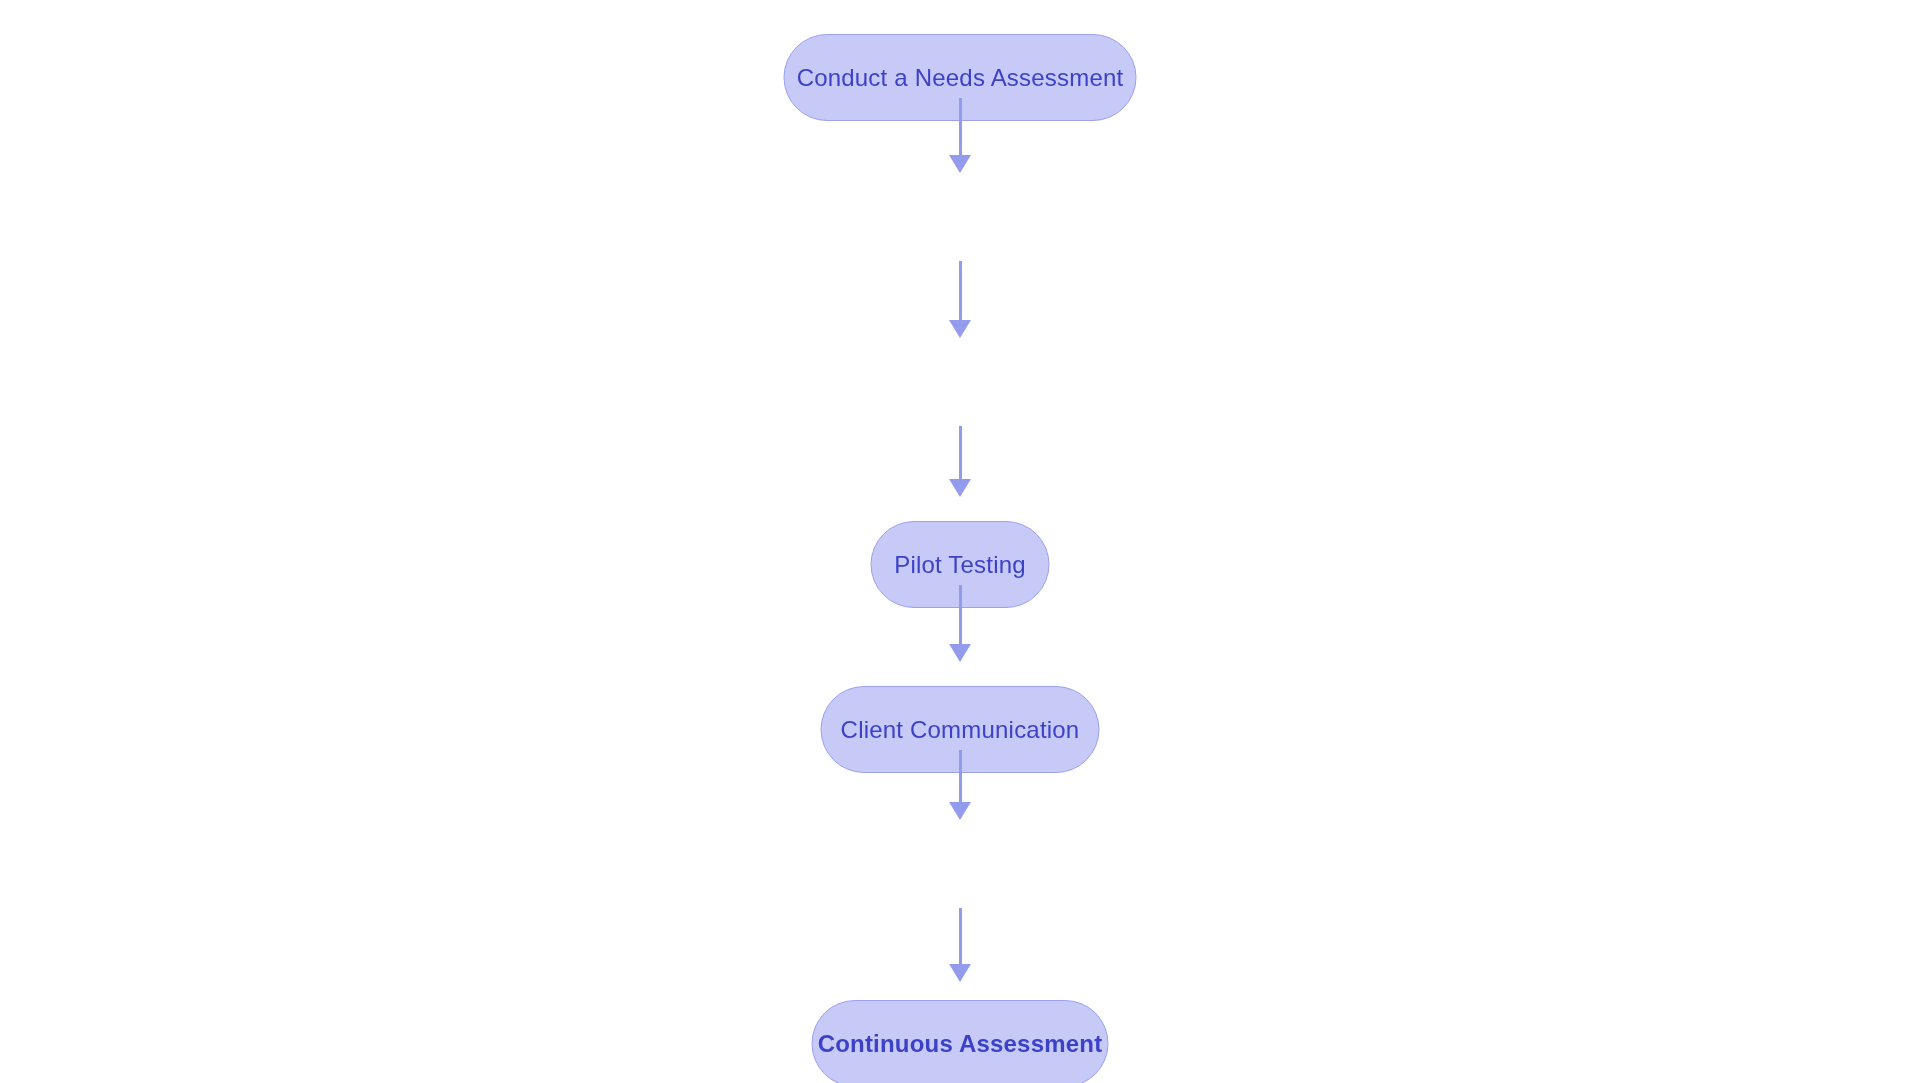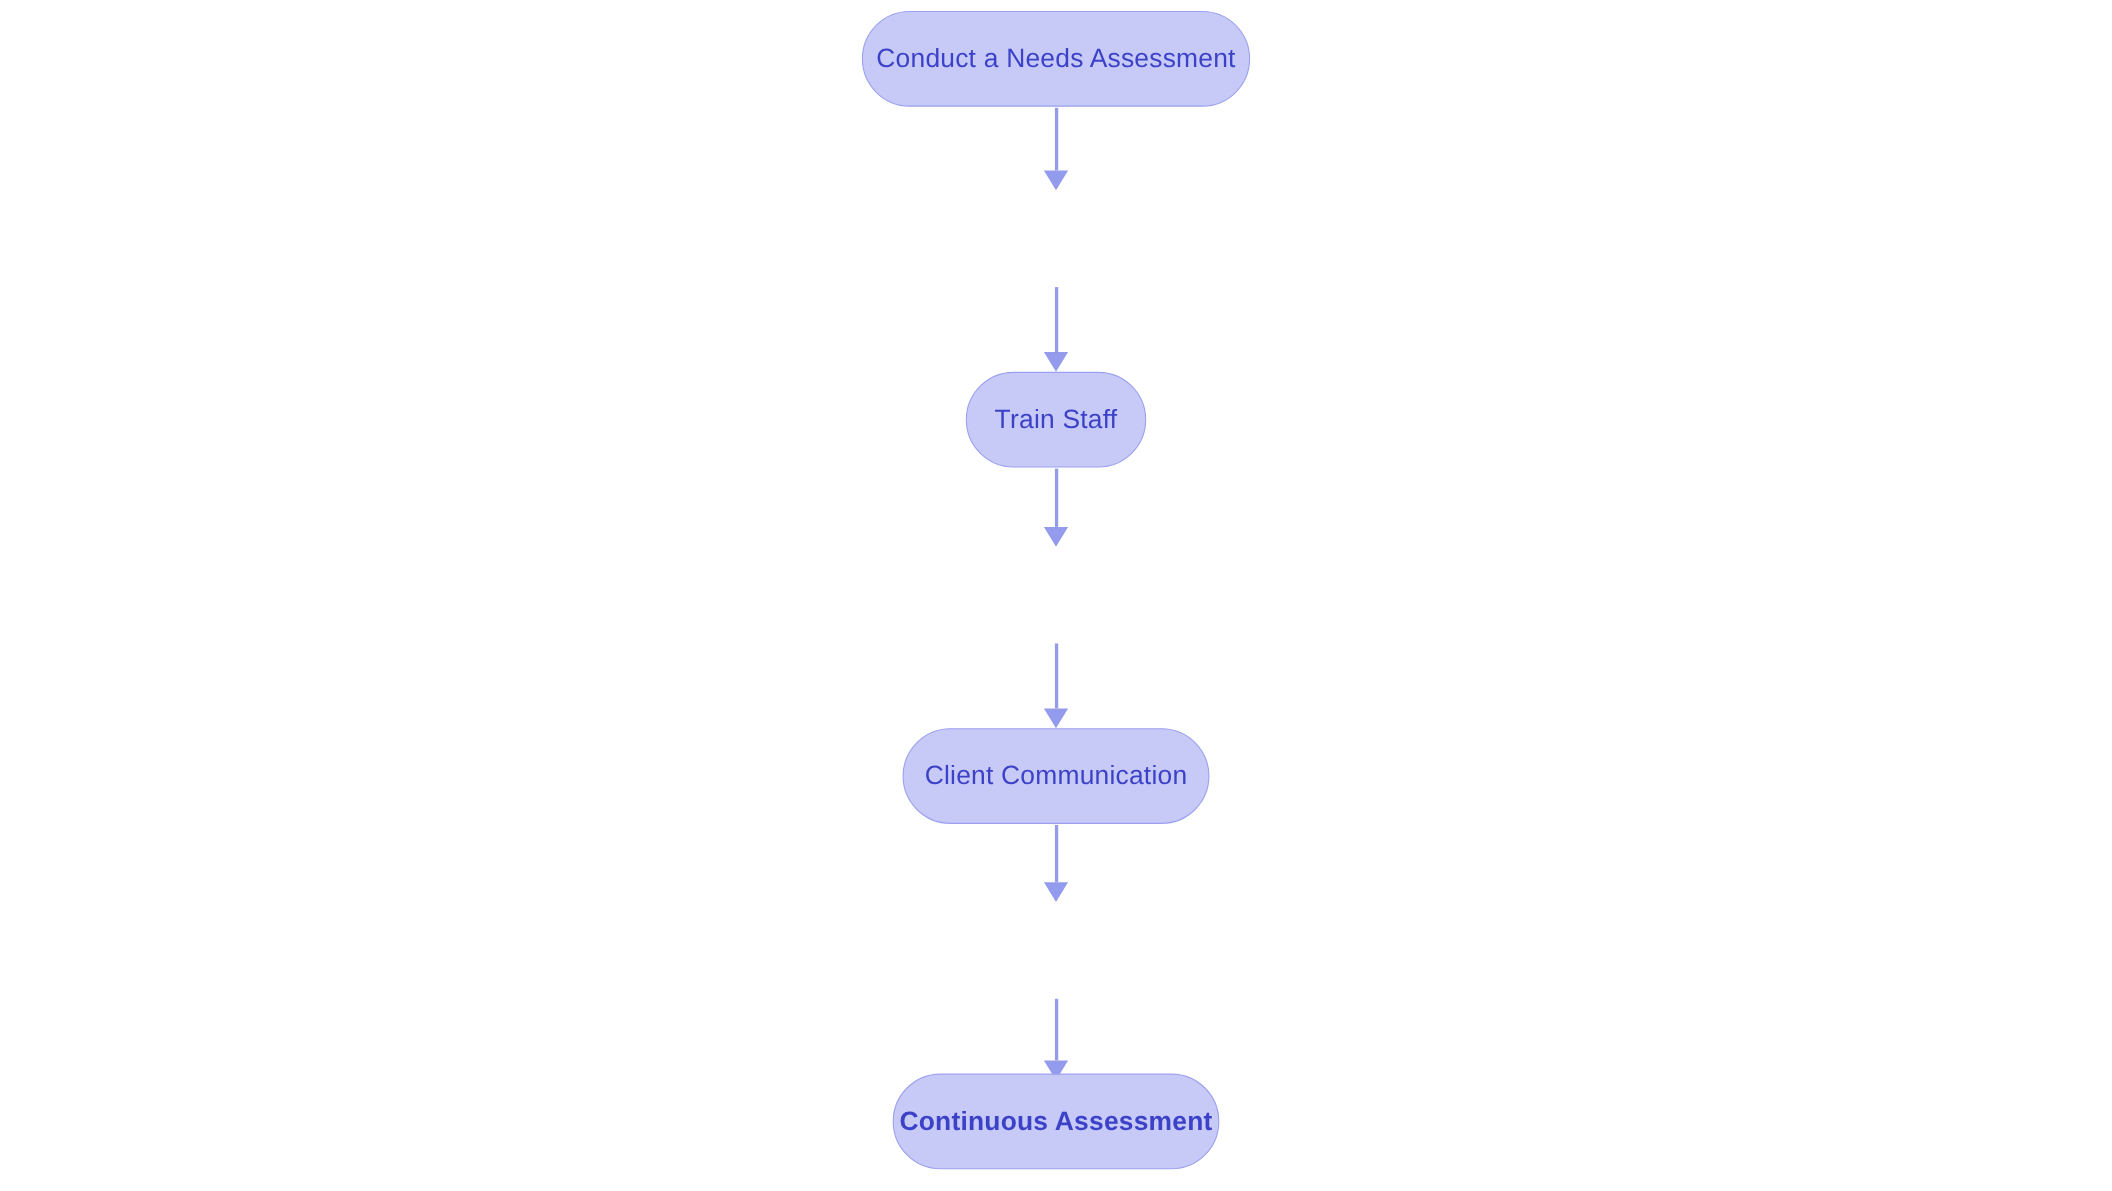--- a/index.html
+++ b/index.html
@@ -30,20 +30,21 @@
     border-radius: 44px;
     background: var(--node-fill);
     border: 1px solid var(--node-border);
     color: var(--node-text);
     font-size: 24px;
     letter-spacing: 0.2px;
     display: flex;
     align-items: center;
     justify-content: center;
     white-space: nowrap;
+    margin-top: 24px;
   }
   .node-1 { top: 10px;  width: 353px; }
   .node-2 { top: 173px; width: 252px; }
   .node-3 { top: 338px; width: 164px; }
   .node-4 { top: 497px; width: 179px; }
   .node-5 { top: 662px; width: 279px; }
   .node-6 { top: 820px; width: 288px; }
   .node-7 { top: 976px; width: 297px; font-weight: bold; }
 
   .flow-arrow {
@@ -86,27 +87,27 @@
     <div class="arrow-shaft"></div>
     <div class="arrow-head"></div>
   </div>
 
 
   <div class="flow-arrow arrow-2">
     <div class="arrow-shaft"></div>
     <div class="arrow-head"></div>
   </div>
 
-  <div class="flow-node node-3">Train Staff</div>
 
   <div class="flow-arrow arrow-3">
     <div class="arrow-shaft"></div>
     <div class="arrow-head"></div>
   </div>
 
+  <div class="flow-node node-4">Pilot Testing</div>
 
   <div class="flow-arrow arrow-4">
     <div class="arrow-shaft"></div>
     <div class="arrow-head"></div>
   </div>
 
   <div class="flow-node node-5">Client Communication</div>
 
   <div class="flow-arrow arrow-5">
     <div class="arrow-shaft"></div>

